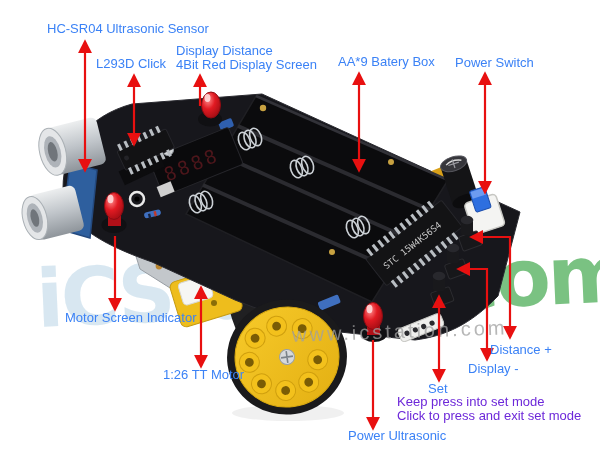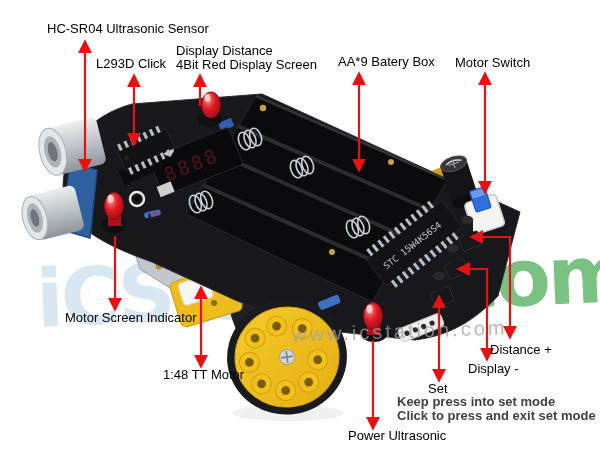--- a/index.html
+++ b/index.html
@@ -1,19 +1,19 @@
 <!DOCTYPE html>
 <html><head>
 <meta charset="utf-8">
 <style>
   html,body{margin:0;padding:0;background:#fff;}
   .stage{position:relative;width:600px;height:450px;background:#ffffff;overflow:hidden;
          font-family:"Liberation Sans",sans-serif;}
-  .lbl{position:absolute;font-size:13px;color:#000000;white-space:nowrap;line-height:14px;}
-  .lbl.help{color:#404040;font-weight:bold;}
+  .lbl{position:absolute;font-size:13px;color:#3b82f6;white-space:nowrap;line-height:14px;}
+  .lbl.help{color:#6d28d9;}
   .lbl.center{}
   .wm-big{position:absolute;left:36px;top:240px;font-size:80px;font-weight:bold;
           letter-spacing:-3px;white-space:nowrap;transform:rotate(-2.5deg);
           font-family:"DejaVu Sans",sans-serif;opacity:.8;}
   .wm-small{position:absolute;left:292px;top:320px;font-size:20px;letter-spacing:3px;
             white-space:nowrap;transform:rotate(-2deg);opacity:.75;
             font-family:"Liberation Sans",sans-serif;}
   svg{position:absolute;left:0;top:0;}
 </style>
 </head>
@@ -305,23 +305,23 @@
     </g>
   </svg>
 
   <div class="lbl" style="left:47px;top:22px">HC-SR04 Ultrasonic Sensor</div>
   <div class="lbl" style="left:96px;top:57px">L293D Click</div>
   <div class="lbl center" style="left:176px;top:44px;width:150px">
     <div>Display Distance</div>
     <div>4Bit Red Display Screen</div>
   </div>
   <div class="lbl" style="left:338px;top:55px">AA*9 Batery Box</div>
-  <div class="lbl" style="left:455px;top:56px">Motor Switch</div>
+  <div class="lbl" style="left:455px;top:56px">Power Switch</div>
   <div class="lbl" style="left:65px;top:311px">Motor Screen Indicator</div>
-  <div class="lbl" style="left:163px;top:368px">1:48 TT Motor</div>
+  <div class="lbl" style="left:163px;top:368px">1:26 TT Motor</div>
   <div class="lbl" style="left:348px;top:429px">Power Ultrasonic</div>
   <div class="lbl" style="left:428px;top:382px">Set</div>
   <div class="lbl help" style="left:397px;top:395px">Keep press into set mode</div>
   <div class="lbl help" style="left:397px;top:409px">Click to press and exit set mode</div>
   <div class="lbl" style="left:490px;top:343px">Distance +</div>
   <div class="lbl" style="left:468px;top:362px">Display -</div>
 
 </div>
 
 </body></html>

